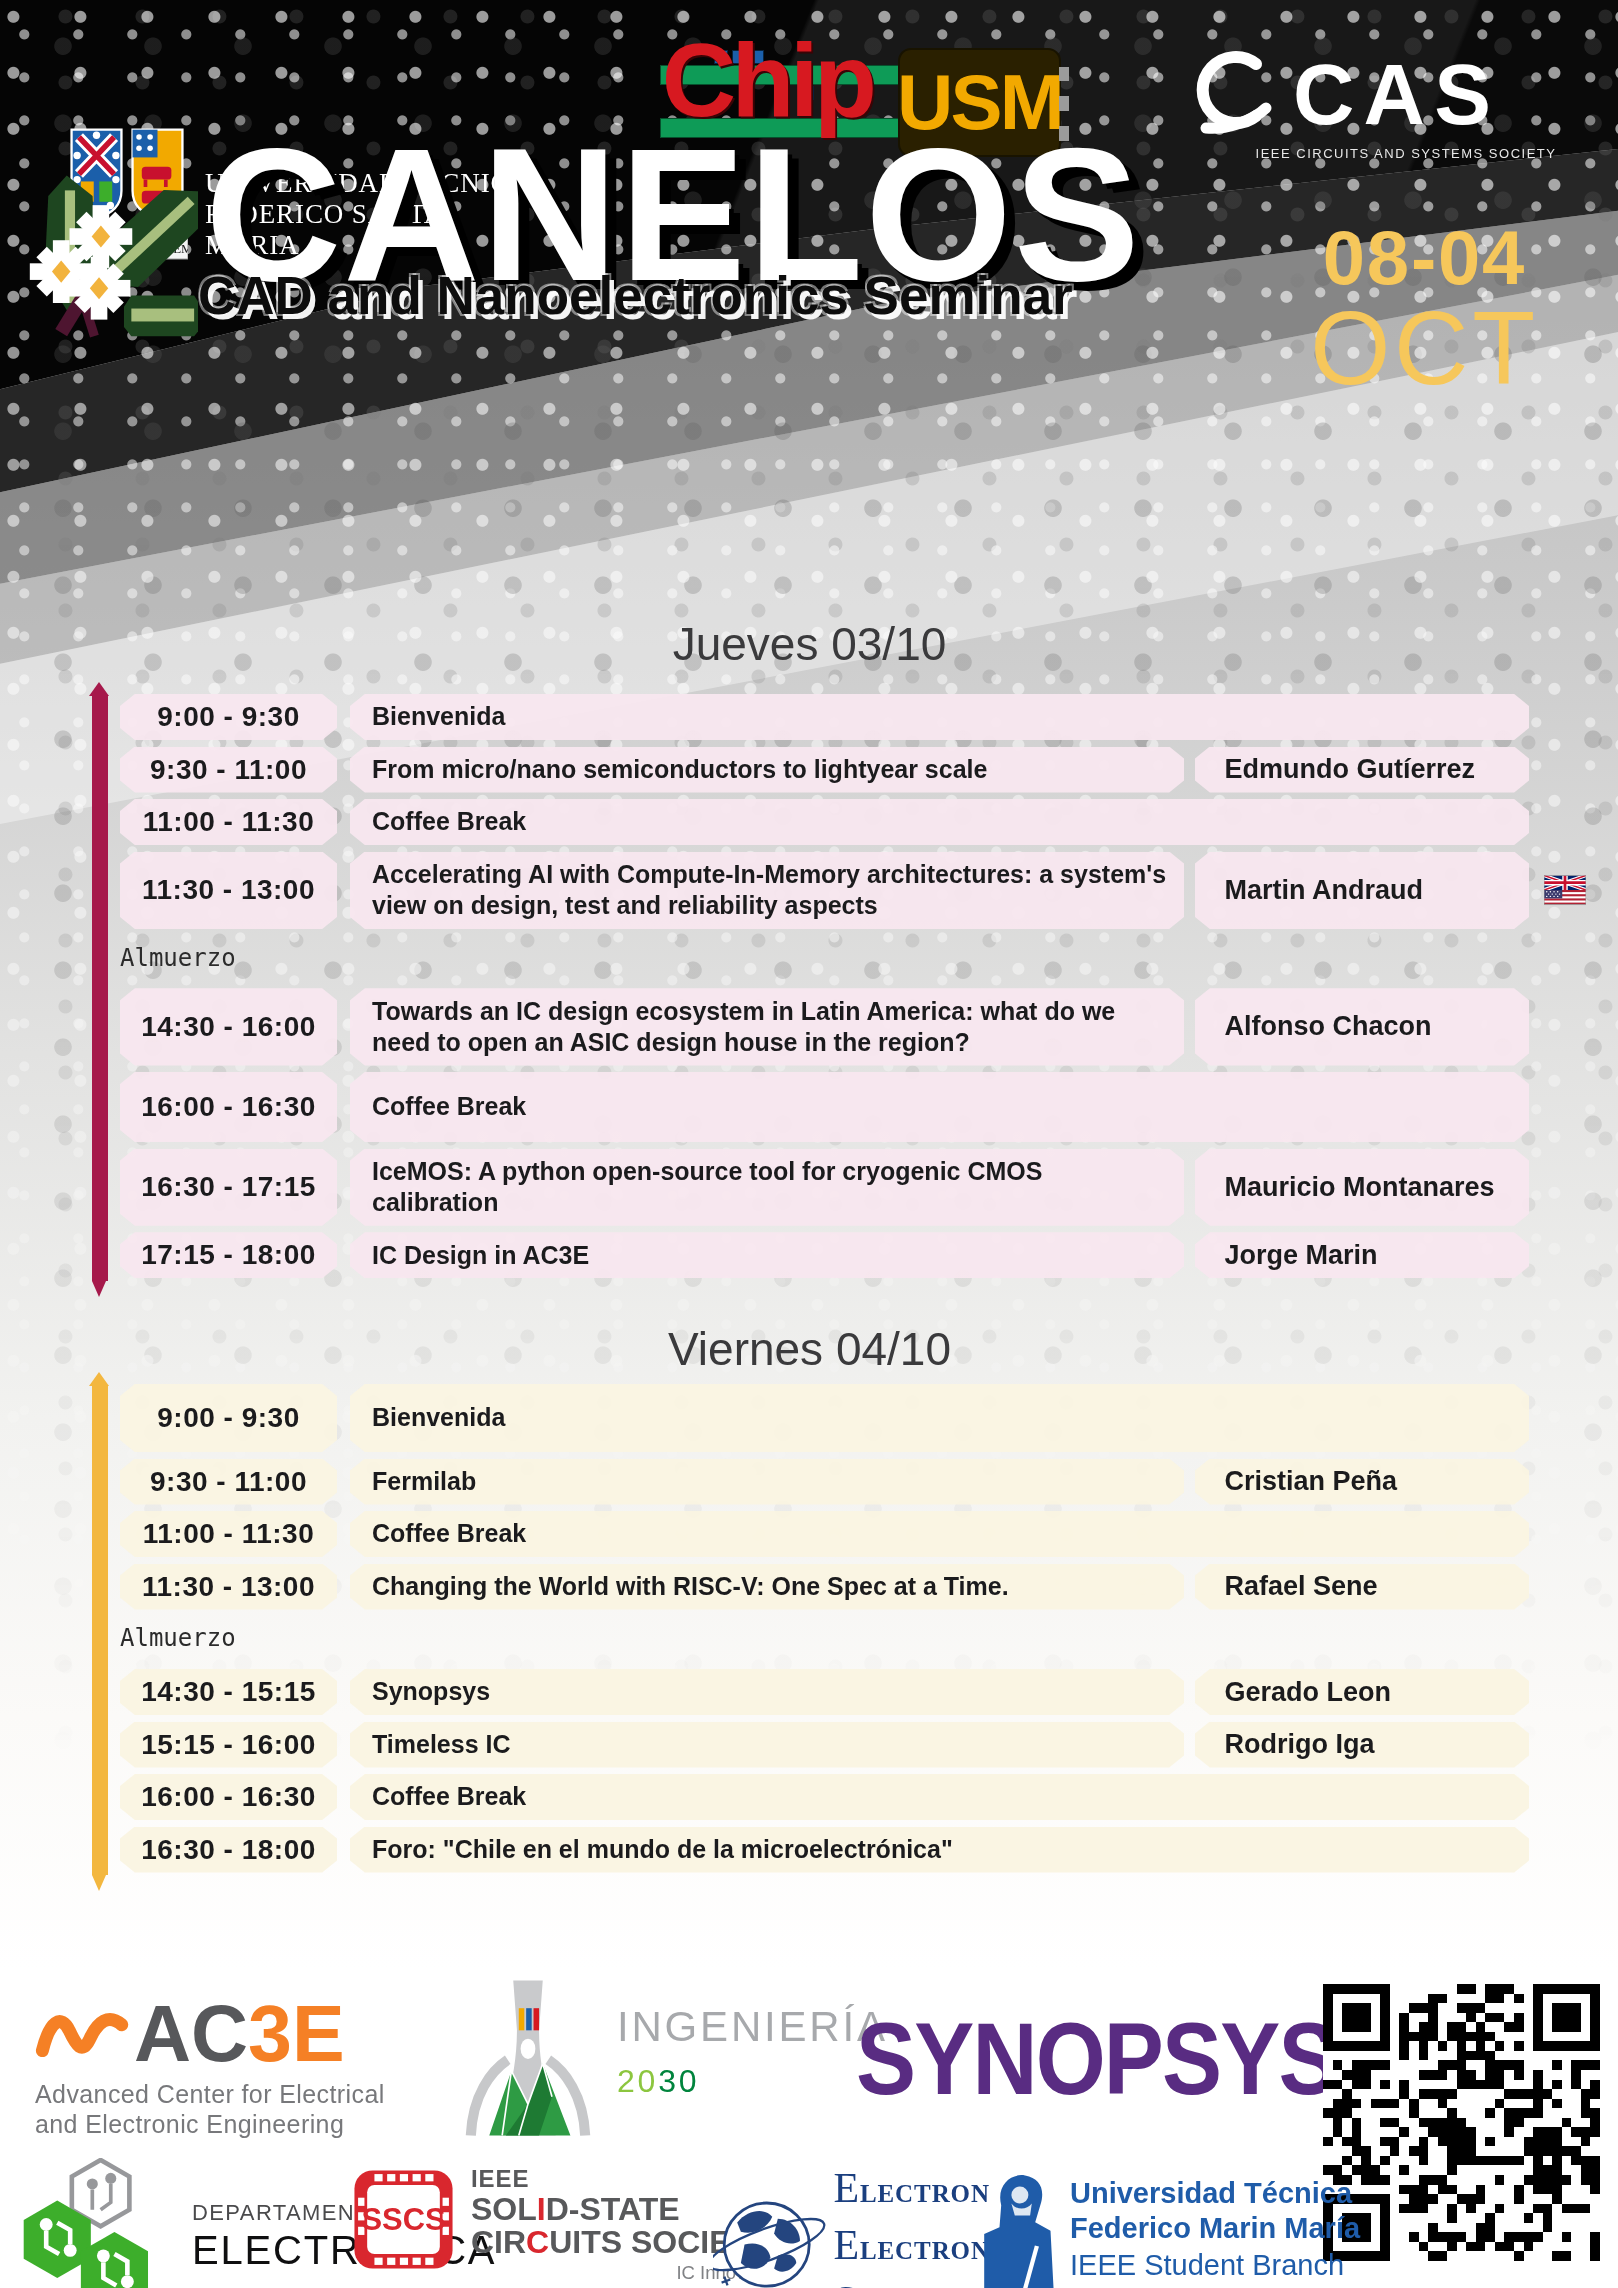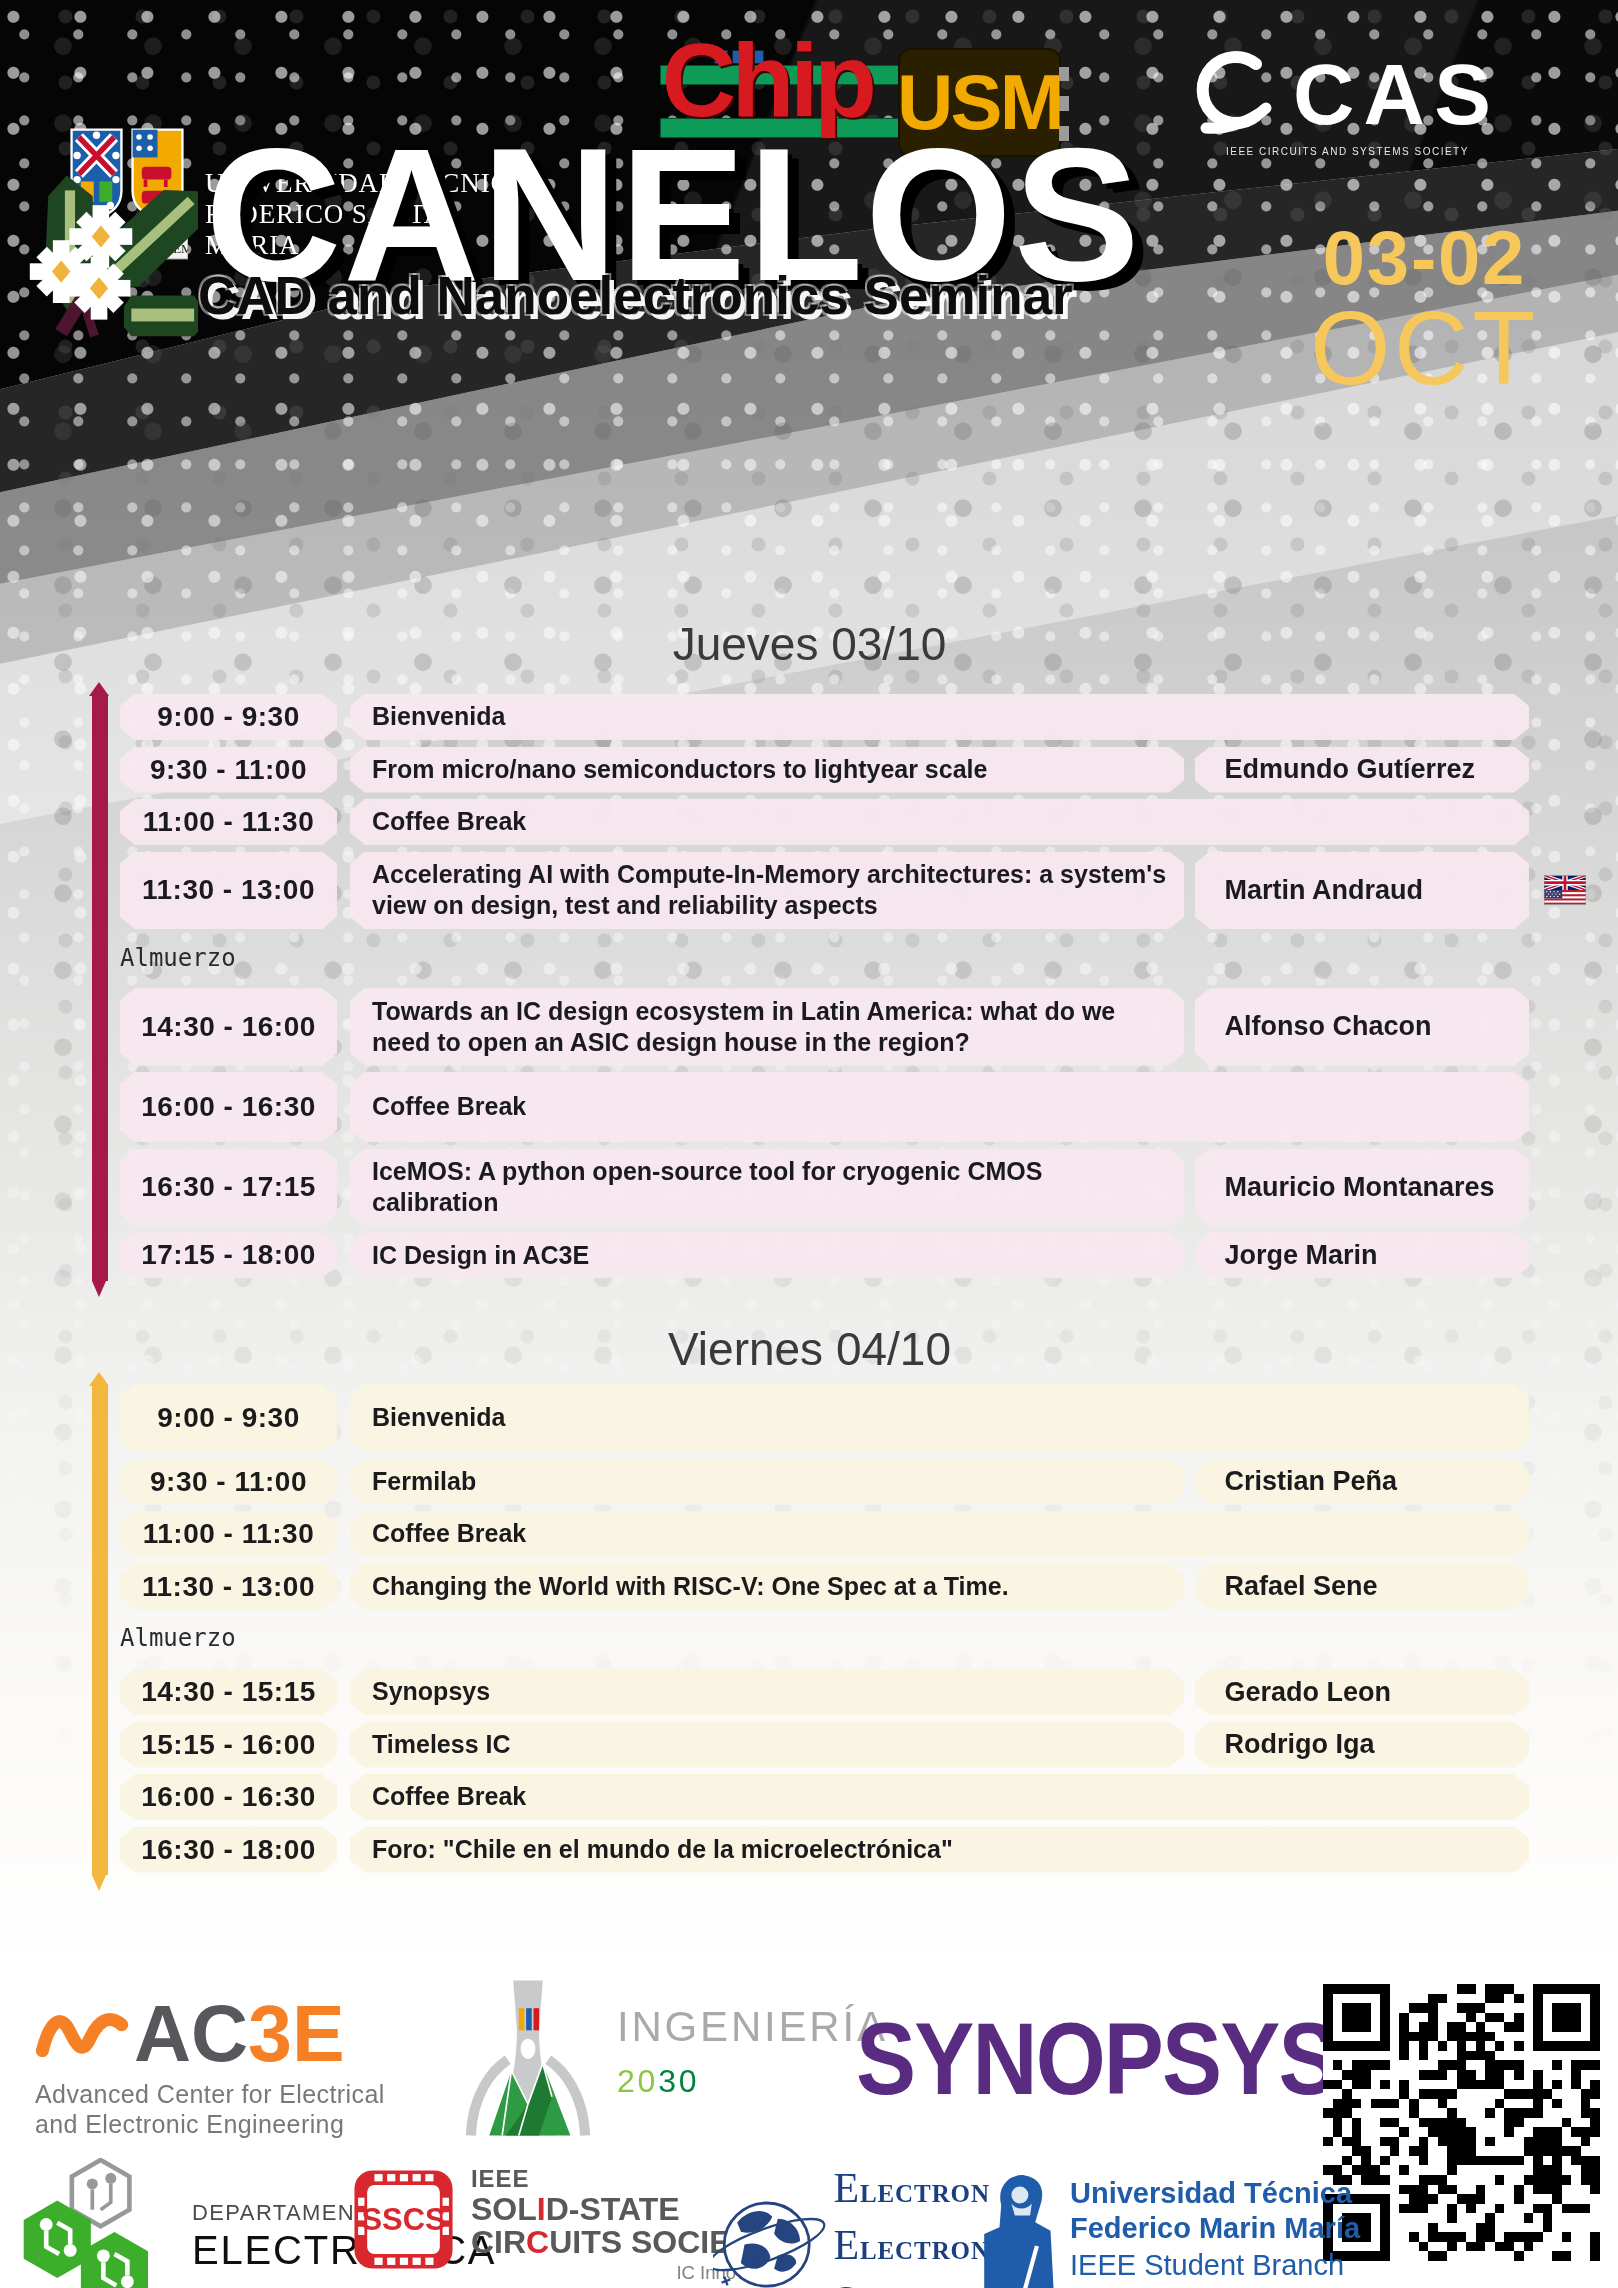--- a/index.html
+++ b/index.html
@@ -37,21 +37,21 @@
   .cu-chip{position:absolute;left:1.8px;top:-13px;font-size:103px;font-weight:900;color:#D71920;
     text-shadow:1.8px 1.8px 0 #3a0406;letter-spacing:-4.6px;}
   .cu-sq{position:absolute;width:14px;height:14px;background:#1B5FAA;border:1.8px solid #08243f;box-sizing:border-box;}
   .cu-usm{position:absolute;left:238px;top:13px;width:159px;height:105px;background:#2A2000;border-radius:13px;
     border:2.8px solid #181300;display:flex;align-items:center;justify-content:center;}
   .cu-usm span{font-size:78px;font-weight:900;color:#F2A900;letter-spacing:-2.8px;}
   .cu-pin{position:absolute;right:-10px;width:10px;height:14.8px;background:#9b9b9b;}
   .cas{left:1180px;top:44px;width:406px;}
   .cas-row{display:flex;align-items:center;gap:13px;}
   .cas-acronym{color:#fff;font-size:85px;font-weight:700;letter-spacing:9.2px;line-height:1;}
-  .cas-sub{color:#e8e8e8;font-size:10px;letter-spacing:1.5px;margin-top:1.8px;margin-left:46px;}
+  .cas-sub{color:#e8e8e8;font-size:13px;letter-spacing:1.5px;margin-top:1.8px;margin-left:46px;text-align:center;}
   
   .flower{left:13px;top:159px;}
   .title{left:192px;top:120px;font-size:189px;line-height:1;font-weight:900;color:#fff;
     letter-spacing:1.8px;text-shadow:11px 9.2px 0 #000,4.6px 4.6px 0 #000;margin-left:13px;}
   .subtitle{left:198px;top:265px;font-size:53px;font-weight:800;color:#0d0d0d;
     text-shadow:4.6px 4.6px 0 rgba(255,255,255,.95),-1.8px -1.8px 0 rgba(255,255,255,.45),1.8px -1.8px 0 rgba(255,255,255,.45),-1.8px 1.8px 0 rgba(255,255,255,.45);}
   .dates{left:1309px;top:220px;width:231px;text-align:center;color:#F6C75B;font-size:76px;font-weight:900;letter-spacing:1.8px;line-height:1;}
   .month{left:1309px;top:297px;width:231px;text-align:center;color:#F6C75B;font-size:103px;font-weight:400;letter-spacing:3.7px;line-height:1;}
   
   .day-header{left:0;width:100%;text-align:center;font-size:46px;font-weight:400;color:#3a3a3c;}
@@ -218,21 +218,21 @@
               <rect x="-8" y="-30" width="16" height="60" fill="#fff"></rect>
               <rect x="-30" y="-8" width="60" height="16" fill="#fff"></rect>
             </g>
           <polygon points="0,-12 10,0 0,12 -10,0" fill="#F2B33D"></polygon>
         </g>
       </g>
     </g>
   </svg>
   <div class="abs title" data-name="event-title">CANELOS</div>
   <div class="abs subtitle" data-name="event-subtitle">CAD and Nanoelectronics Seminar</div>
-  <div class="abs dates" data-name="event-dates">03-02</div>
+  <div class="abs dates" data-name="event-dates">08-04</div>
   <div class="abs month" data-name="event-month">OCT</div>
 
   <div class="abs day-header" style="top:617px" data-name="day-header-jueves">Jueves 03/10</div>
   <div class="abs sched" id="day0" style="top:694px" data-name="schedule-jueves">
     <div class="vbar" data-name="timeline-bar"></div>
   <div class="srow" data-name="schedule-row">
         <div class="cell tcell" data-name="session-time">9:00 -  9:30</div>
         <div class="cell ccell full" data-name="session-title">Bienvenida</div>
       </div>
       <div class="srow" data-name="schedule-row">

